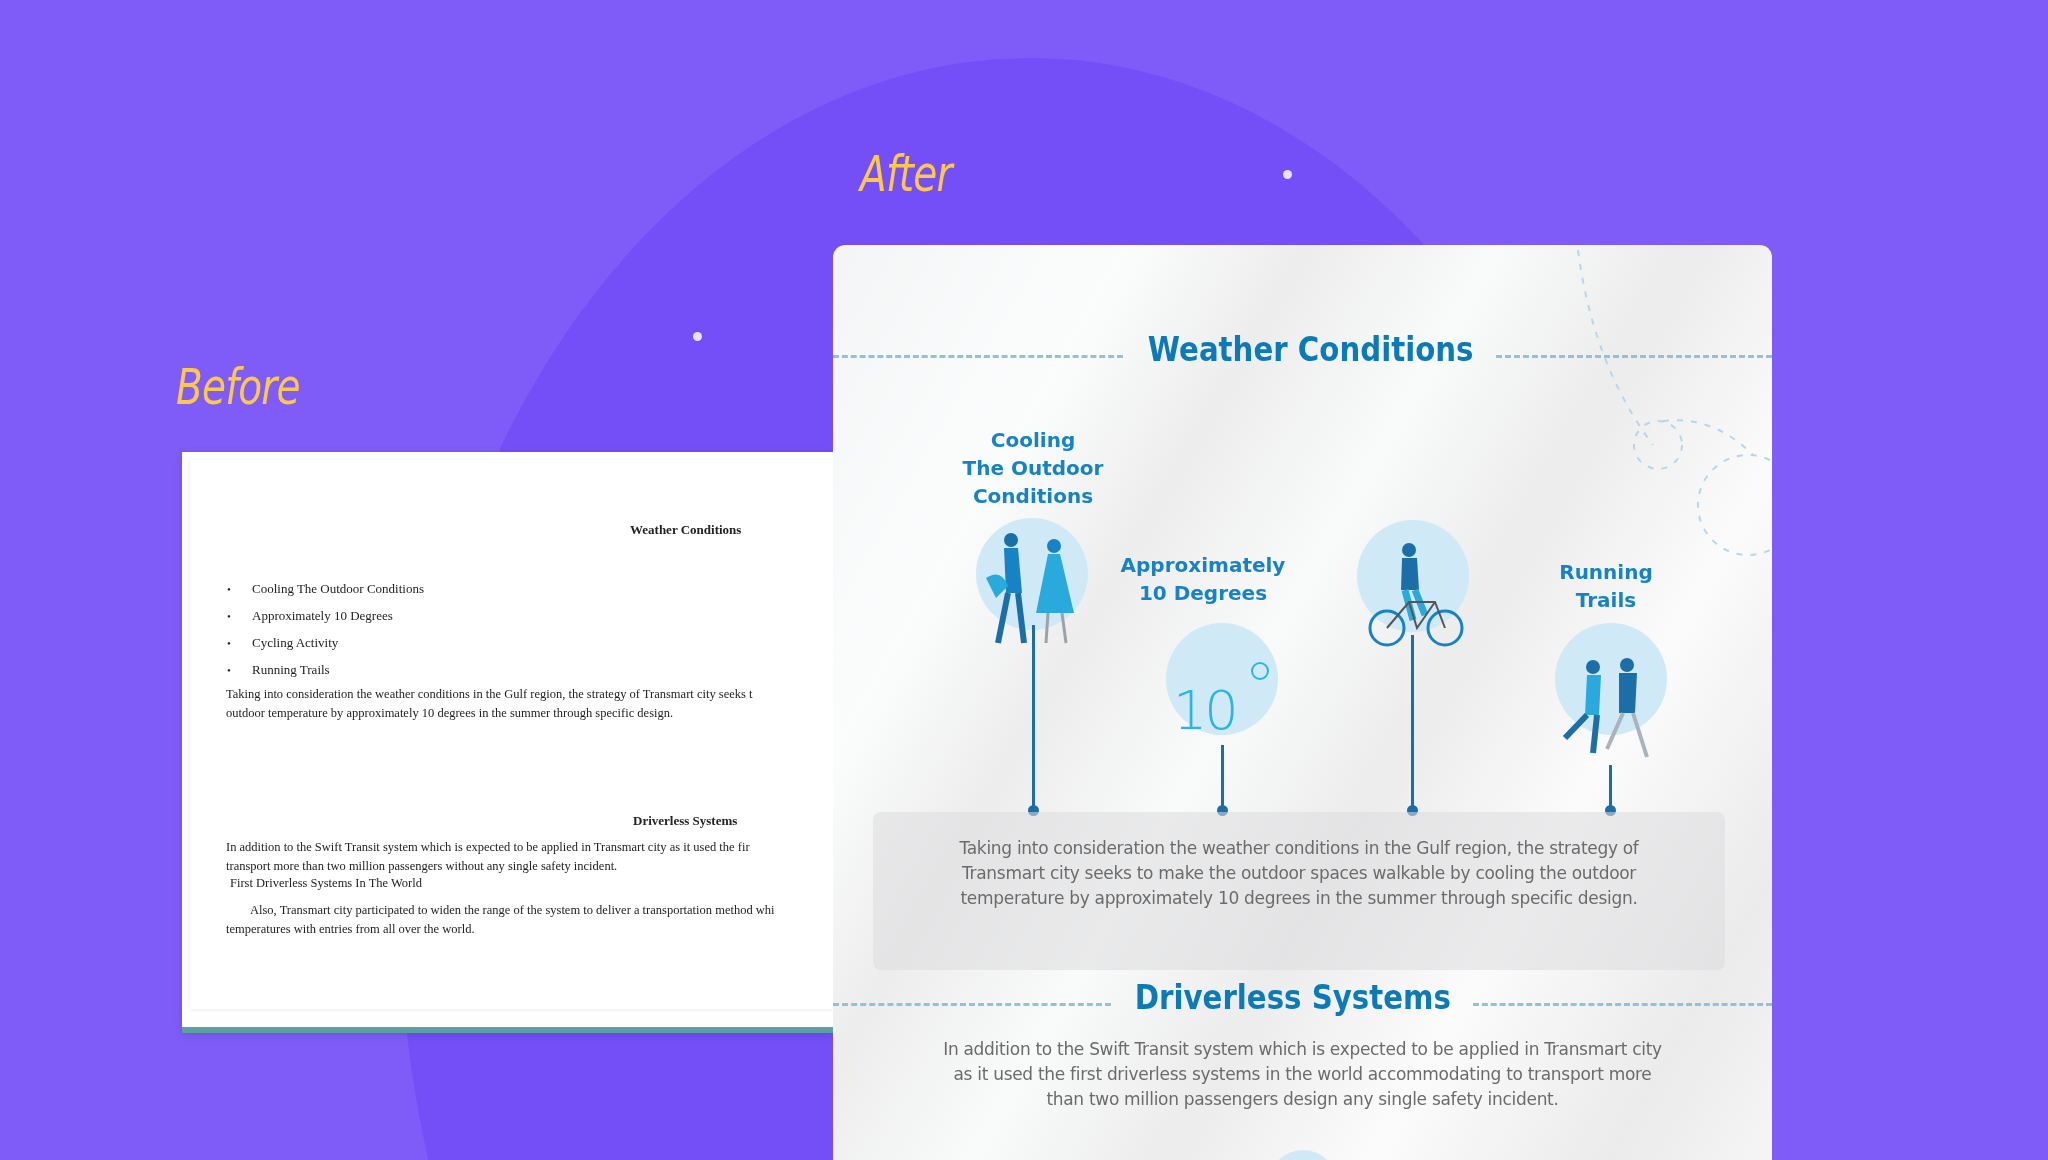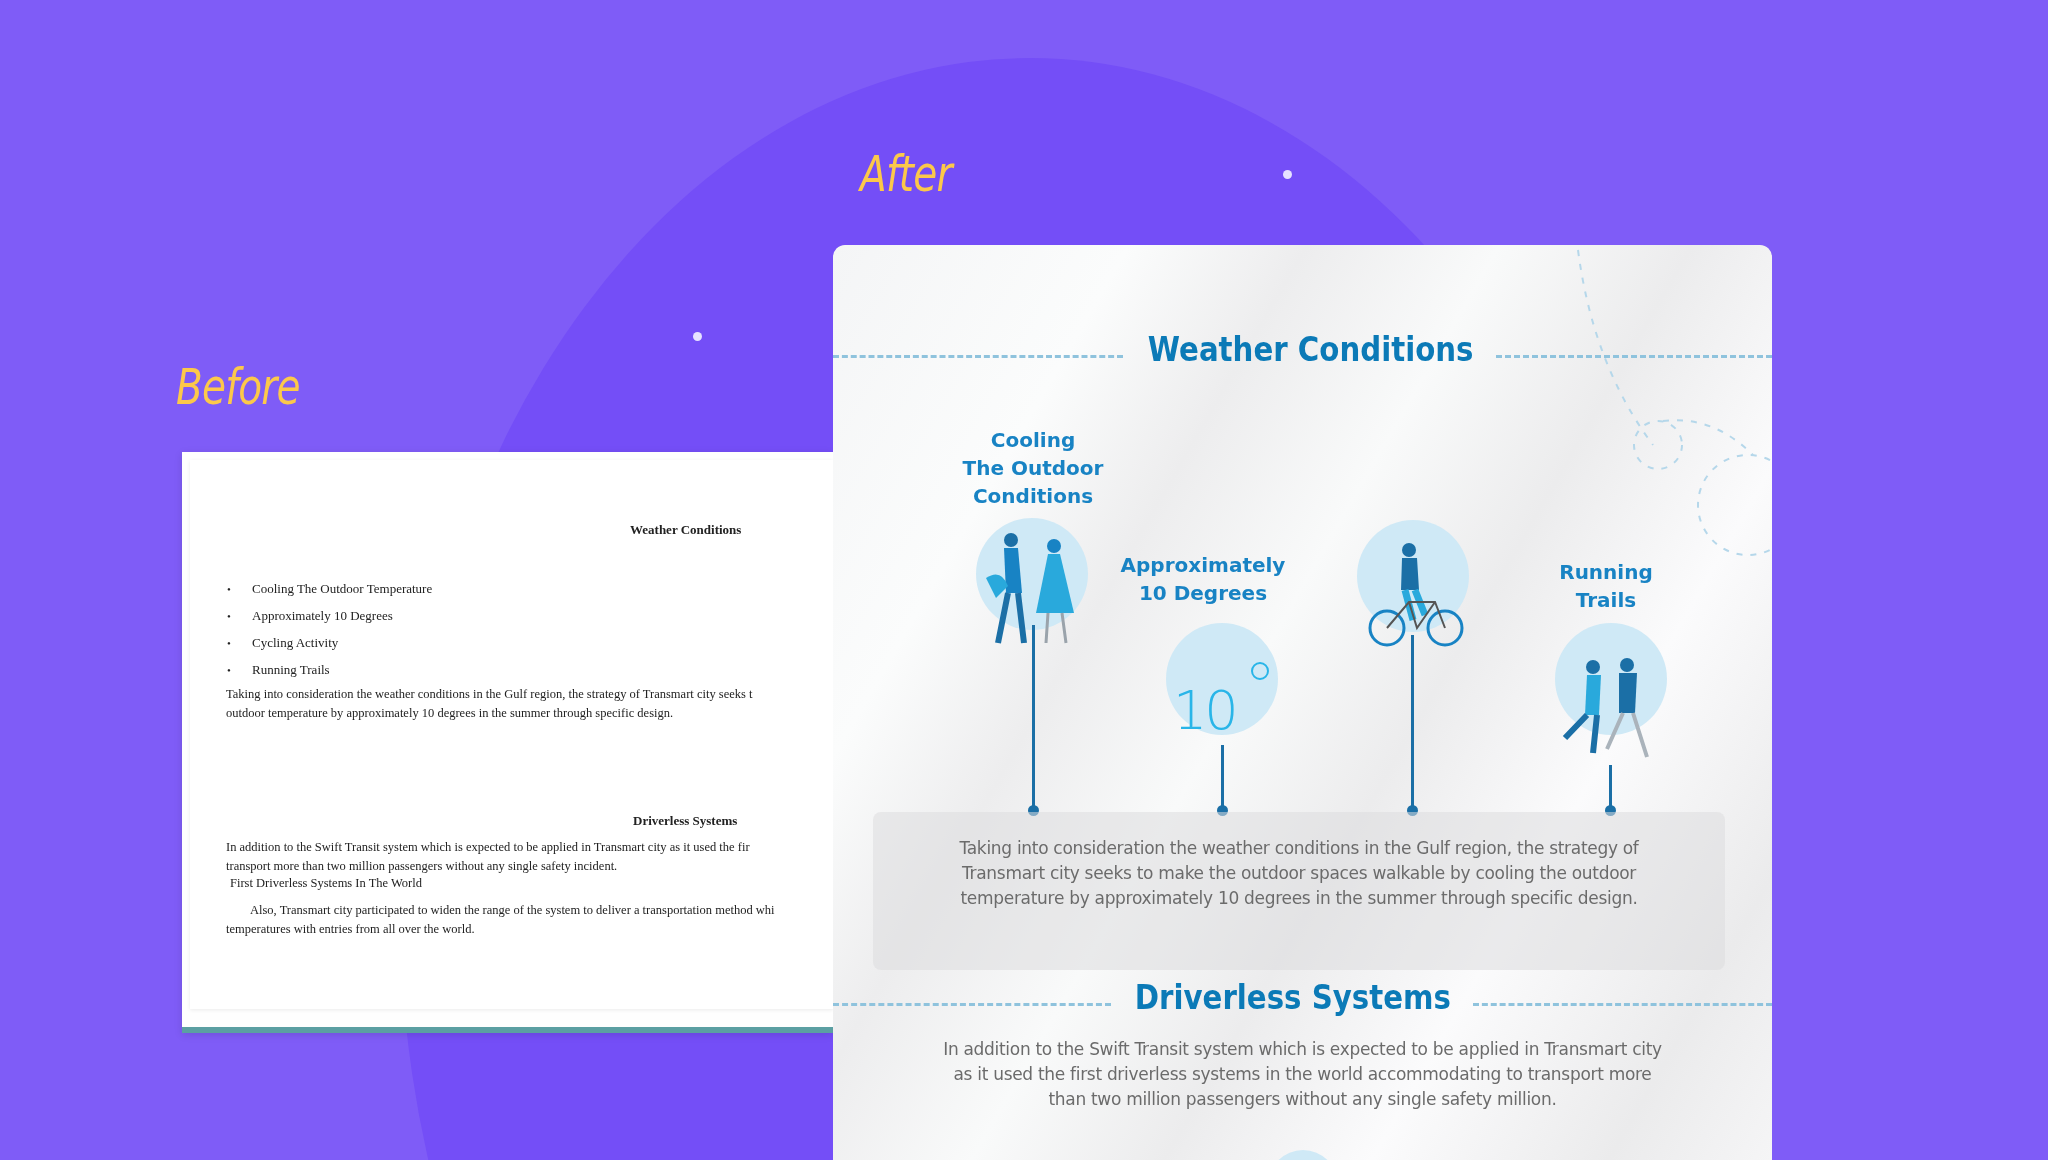--- a/index.html
+++ b/index.html
@@ -116,21 +116,21 @@
 
 <div class="label" style="left:176px;top:358px;">Before</div>
 <div class="label" style="left:860px;top:145px;">After</div>
 
 <div class="before-panel">
   <div class="before-inner">
     <div class="b-title" style="left:440px;top:62px;">Weather Conditions</div>
     <ul class="b-list">
       <li>
           <span class="bullet">•</span>
-          <span>Cooling The Outdoor Temperature</span>
+          <span>Cooling The Outdoor Conditions</span>
         </li>
       <li>
           <span class="bullet">•</span>
           <span>Approximately  10 Degrees</span>
         </li>
       <li>
           <span class="bullet">•</span>
           <span>Cycling Activity</span>
         </li>
       <li>
@@ -233,16 +233,16 @@
       <div>temperature by approximately 10 degrees in the summer through specific design.</div>
     </div>
   </div>
 
   <div class="dash-line" style="left:0;top:758px;width:278px;"></div>
   <div class="h-title" style="left:278px;top:732px;width:340px;text-align:center;">Driverless Systems</div>
   <div class="dash-line" style="left:640px;top:758px;width:299px;"></div>
   <div class="a-para" style="left:0;right:0;top:792px;">
     <div>In addition to the Swift Transit system which is expected to be applied in Transmart city</div>
     <div>as it used the first driverless systems in the world accommodating to transport more</div>
-    <div>than two million passengers without any single safety million.</div>
+    <div>than two million passengers design any single safety incident.</div>
   </div>
   <div class="icon-circle" style="left:435px;top:905px;width:70px;height:70px;"></div>
 </div>
 
 </body></html>

